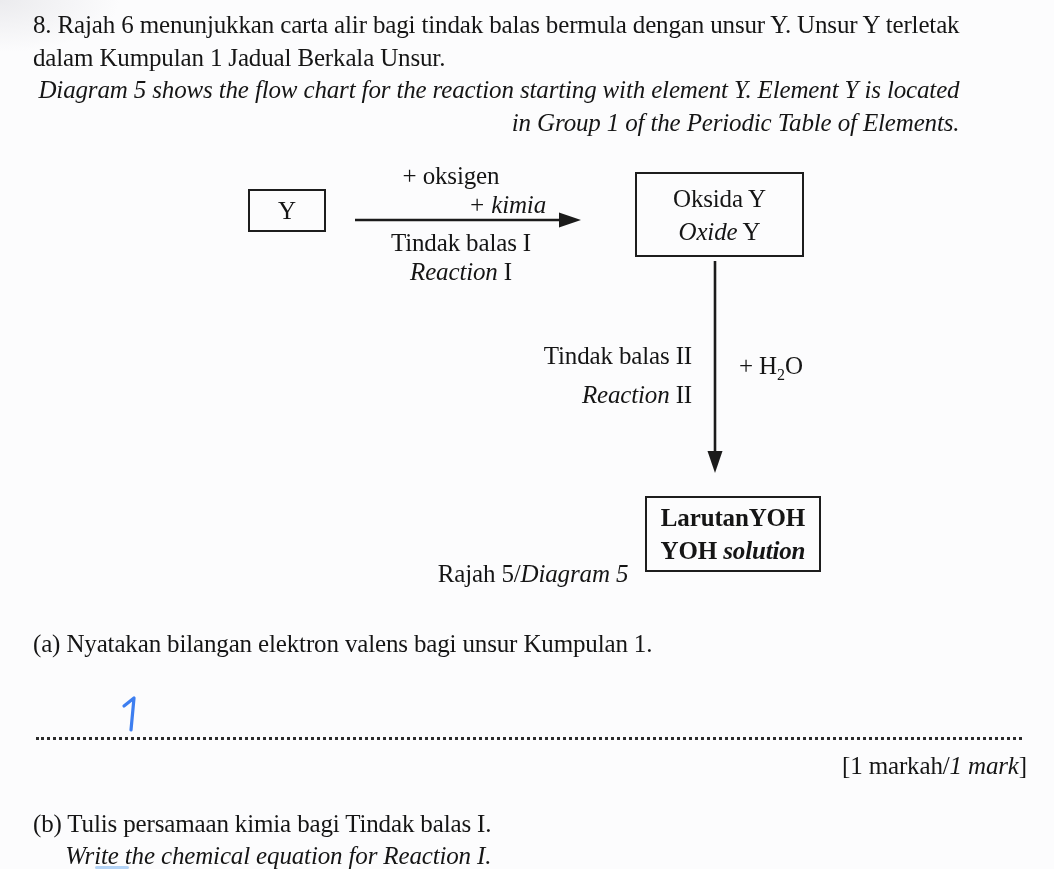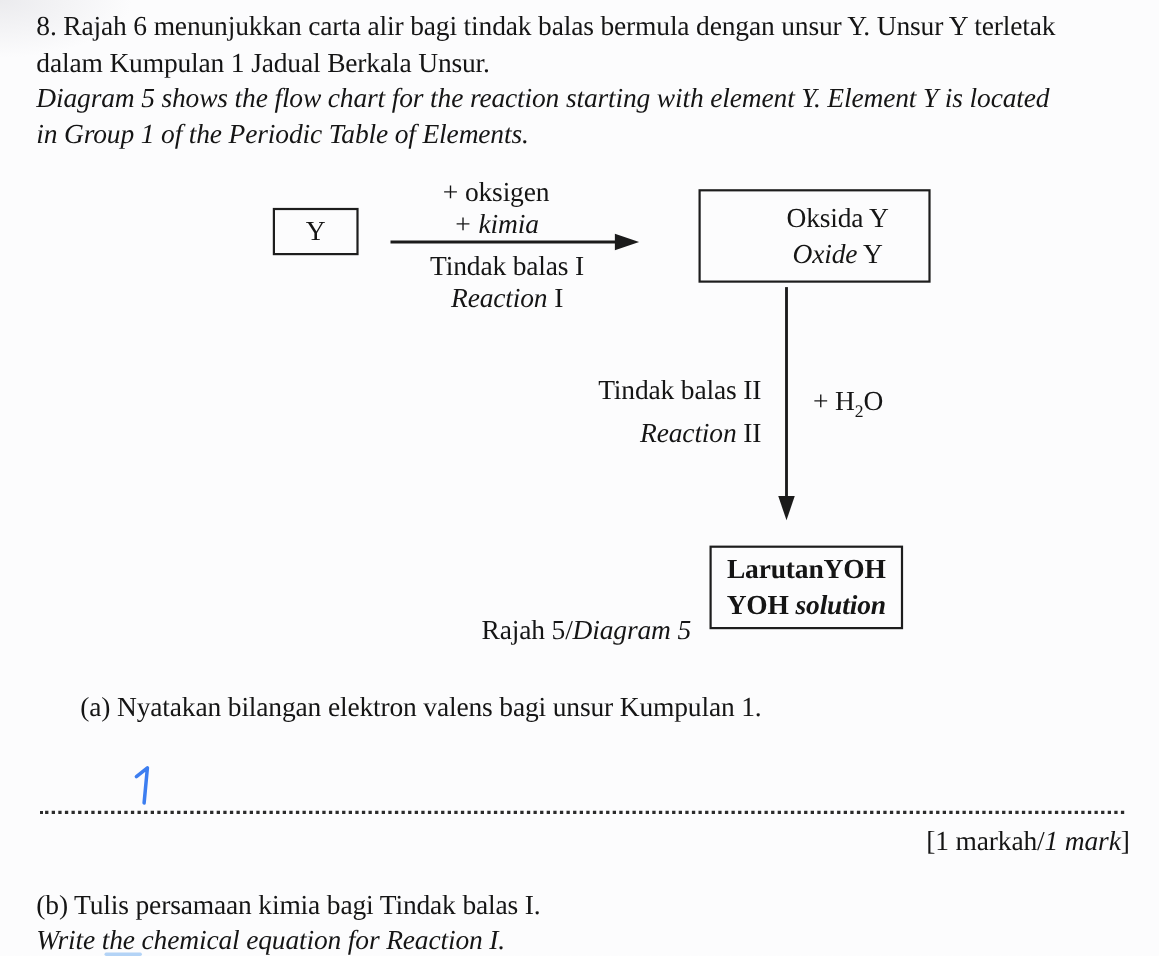--- a/index.html
+++ b/index.html
@@ -11,21 +11,21 @@
     color: #151515;
     font-family: "Liberation Serif", serif;
     font-size: 25px;
     letter-spacing: -0.15px;
     background:
       radial-gradient(160px 70px at 0% 0%, #ebebee 0%, rgba(252,252,253,0) 75%),
       linear-gradient(#fcfcfd, #fcfcfd);
   }
   .abs { position: absolute; }
   .line { white-space: nowrap; line-height: 32.5px; }
-  .it { font-style: italic; }
+  .it { font-style: italic; text-align: right; }
   .center { text-align: center; }
   .right { text-align: right; }
   .flow-box {
     position: absolute;
     border: 2.6px solid #1d1d1d;
     background: transparent;
     display: flex;
     flex-direction: column;
     align-items: center;
     justify-content: center;
@@ -73,21 +73,21 @@
       <line x1="2" y1="12" x2="208" y2="12" stroke="#1b1b1b" stroke-width="2.6"></line>
       <polygon points="206,4.5 228,12 206,19.5" fill="#1b1b1b"></polygon>
     </svg>
   </div>
 
   <div class="flow-label center" style="left:356px; top:228px; width:210px;">
     <div>Tindak balas I</div>
     <div><span class="it">Reaction</span><span> I</span></div>
   </div>
 
-  <div class="flow-box" style="left:635px; top:172px; width:165px; height:81px;padding-left:42px;">
+  <div class="flow-box" style="left:635px; top:172px; width:165px; height:81px;">
     <div>Oksida Y</div>
     <div><span class="it">Oxide</span><span> Y</span></div>
   </div>
 
   <div class="abs" style="left:703px; top:261px;">
     <svg width="24" height="213" viewBox="0 0 24 213">
       <line x1="12" y1="0" x2="12" y2="193" stroke="#1b1b1b" stroke-width="2.6"></line>
       <polygon points="4.5,190 19.5,190 12,212" fill="#1b1b1b"></polygon>
     </svg>
   </div>
@@ -104,21 +104,21 @@
   <div class="flow-box" style="left:645px; top:496px; width:172px; height:72px;font-weight:bold;">
     <div>LarutanYOH</div>
     <div><span>YOH </span><span class="it">solution</span></div>
   </div>
 
   <div class="abs center" style="left:383px; top:560px; width:300px;">
     <span>Rajah 5/</span><span class="it">Diagram 5</span>
   </div>
 
   <div class="abs" style="left:33px; top:628px;">
-    <div class="line" style="line-height:32px;margin-left:40px;">(a) Nyatakan bilangan elektron valens bagi unsur Kumpulan 1.</div>
+    <div class="line" style="line-height:32px;">(a) Nyatakan bilangan elektron valens bagi unsur Kumpulan 1.</div>
   </div>
 
   <div class="abs" style="left:123px; top:697px;">
     <svg width="16" height="36" viewBox="0 0 16 36">
       <path d="M1,9 L11,1 L8,33" fill="none" stroke="#3d7ef0" stroke-width="3.2" stroke-linecap="round" stroke-linejoin="round"></path>
     </svg>
   </div>
 
   <div class="dotted-line" style="left:36px; top:737px; width:986px;"></div>
 

